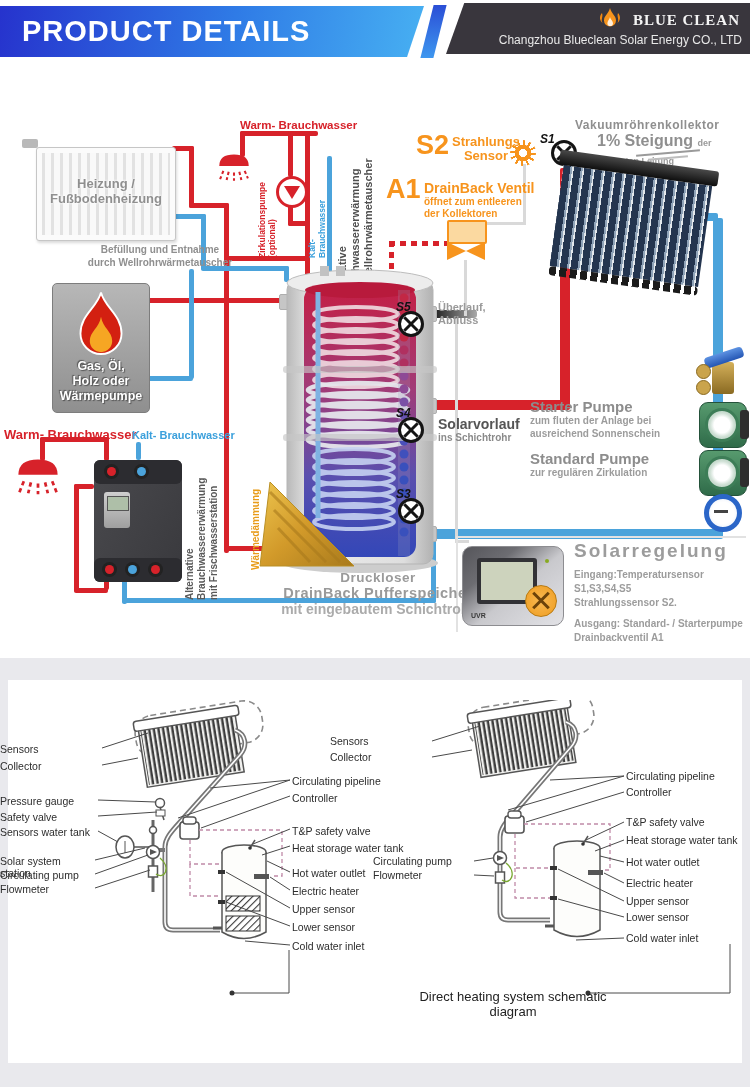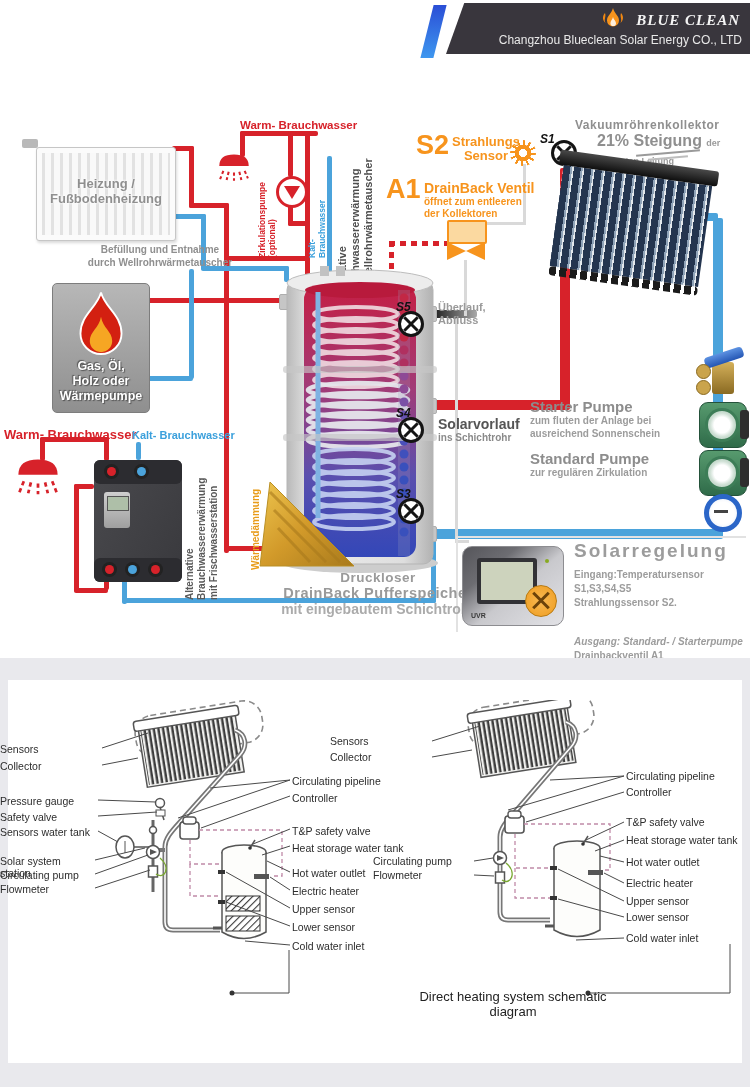--- a/index.html
+++ b/index.html
@@ -5,21 +5,21 @@
   html,body{margin:0;padding:0;background:#fff;font-family:"Liberation Sans",sans-serif;}
   #stage{position:relative;width:750px;height:1087px;overflow:hidden;background:#fff;}
   .abs{position:absolute;}
   .pre{white-space:pre-line;}
   .vtext{writing-mode:vertical-rl;transform:rotate(180deg);white-space:pre-line;}
   
   .hdr-blue{left:0;top:6px;width:424px;height:51px;background:linear-gradient(100deg,#2633cd 0%,#2f7be6 55%,#47b0f2 100%);clip-path:polygon(0 0,100% 0,96% 100%,0 100%);display:flex;align-items:center;}
   .hdr-title{color:#fff;font-size:29px;font-weight:bold;letter-spacing:1px;padding-left:22px;}
   .hdr-stripe{left:427px;top:5px;width:13px;height:53px;background:linear-gradient(#2a4ed6,#3e97ef);transform:skewX(-14deg);}
   .hdr-dark{left:446px;top:3px;width:304px;height:51px;background:#39363d;clip-path:polygon(6% 0,100% 0,100% 100%,0 100%);}
-  .brand-row{position:absolute;right:10px;top:4px;display:flex;align-items:center;gap:10px;font-style:italic;}
+  .brand-row{position:absolute;right:10px;top:4px;display:flex;align-items:center;gap:10px;}
   .brand-name{color:#f4f4f4;font-size:15px;font-weight:bold;letter-spacing:1px;text-transform:uppercase;font-family:"Liberation Serif",serif;}
   .company{position:absolute;right:8px;top:30px;color:#e8e8e8;font-size:12px;}
   
   .pr{position:absolute;background:#d7222a;border-radius:2px;}
   .pb{position:absolute;background:#4ba3db;border-radius:2px;}
   .wire{position:absolute;background:#d9d9d9;}
   .dot-h{position:absolute;height:5px;background:repeating-linear-gradient(90deg,#d7222a 0 6px,transparent 6px 11px);}
   .dot-v{position:absolute;width:5px;background:repeating-linear-gradient(180deg,#d7222a 0 6px,transparent 6px 11px);}
   .port{position:absolute;background:#c6c6c6;border:1px solid #aeaeae;border-radius:2px;}
   
@@ -81,20 +81,23 @@
   .ra{text-align:left;}
   .caption{position:absolute;font-size:13px;color:#222;text-align:center;}
   .slope{position:absolute;left:636px;top:152px;width:64px;height:2px;background:#9a9a9a;transform:rotate(-5deg);}
   .slope2{position:absolute;left:648px;top:157px;width:40px;height:2px;background:#bdbdbd;transform:rotate(-5deg);}
 </style>
 </head>
 <body>
 
 <div id="stage">
 
+  <div class="abs hdr-blue">
+    <span class="hdr-title">PRODUCT DETAILS</span>
+  </div>
   <div class="abs hdr-stripe"></div>
   <div class="abs hdr-dark">
     <div class="brand-row">
       <svg width="26" height="26" viewBox="0 0 26 26">
         <path d="M13 1 C11.5 7 7 8.5 7 13.5 a6 6 0 0 0 12 0 C19 8.5 14.5 7 13 1 Z" fill="#f7941d"></path>
         <path d="M5 6 C6.5 10 3.5 12 5.5 16 C2 13 2.5 8.5 5 6 Z" fill="#ef8712"></path>
         <path d="M21 6 C19.5 10 22.5 12 20.5 16 C24 13 23.5 8.5 21 6 Z" fill="#ef8712"></path>
         <path d="M13 10 C12.3 13 10.4 13.8 10.4 16.2 a2.8 2.8 0 0 0 5.6 0 C16 13.8 13.7 13 13 10 Z" fill="#fff" opacity=".85"></path>
       </svg>
       <span class="brand-name">Blue Clean</span>
@@ -243,21 +246,21 @@
 mit Wellrohrwärmetauscher</div>
 
   <div class="abs big-id" style="left:416px;top:130px;">S2</div>
   <div class="abs orange" style="left:452px;top:135px;width:56px;font-size:13px;text-align:right;line-height:14px;"><span>Strahlungs</span><br><span>Sensor</span></div>
   <div class="sun" style="left:510px;top:140px;"></div>
   <div class="slbl" style="left:540px;top:132px;">S1</div>
   <div class="sx" style="left:551px;top:140px;"></div>
 
   <div class="abs" style="left:575px;top:118px;font-size:12px;font-weight:bold;color:#8f8f8f;letter-spacing:.5px;">Vakuumröhrenkollektor</div>
   <div class="abs" style="left:597px;top:132px;">
-    <span style="font-size:16px;font-weight:bold;color:#8f8f8f;">21% Steigung</span>
+    <span style="font-size:16px;font-weight:bold;color:#8f8f8f;">1% Steigung</span>
     <span style="font-size:9px;font-weight:bold;color:#9a9a9a;">der gesamten Leitung</span>
   </div>
   <div class="slope"></div>
   <div class="slope2"></div>
 
   <div class="abs collector">
     <div class="tubes"></div>
     <div class="manifold"></div>
     <div class="tubeends"></div>
   </div>
@@ -403,21 +406,21 @@
   <div class="abs ctrl">
     <div class="ctrl-screen"></div>
     <div class="ctrl-dial"></div>
     <div class="ctrl-led"></div>
     <div class="ctrl-uvr">UVR</div>
   </div>
   <div class="abs" style="left:574px;top:540px;width:175px;">
     <div class="gx-title">Solarregelung</div>
     <div class="gx-line" style="margin-top:6px;">Eingang:Temperatursensor S1,S3,S4,S5</div>
     <div class="gx-line">Strahlungssensor S2.</div>
-    <div class="gx-line" style="margin-top:25px;font-style:italic;">Ausgang: Standard- / Starterpumpe</div>
+    <div class="gx-line" style="margin-top:7px;">Ausgang: Standard- / Starterpumpe</div>
     <div class="gx-line">Drainbackventil A1</div>
   </div>
 
   <div class="abs bot-bg"></div>
   <div class="abs bot-card"></div>
 
   <svg class="abs" style="left:10px;top:700px;" width="730" height="330" viewBox="0 0 730 330">
     <defs>
       <pattern id="hat" width="5" height="5" patternUnits="userSpaceOnUse" patternTransform="rotate(45)">
         <rect width="5" height="5" fill="#fff"></rect>

